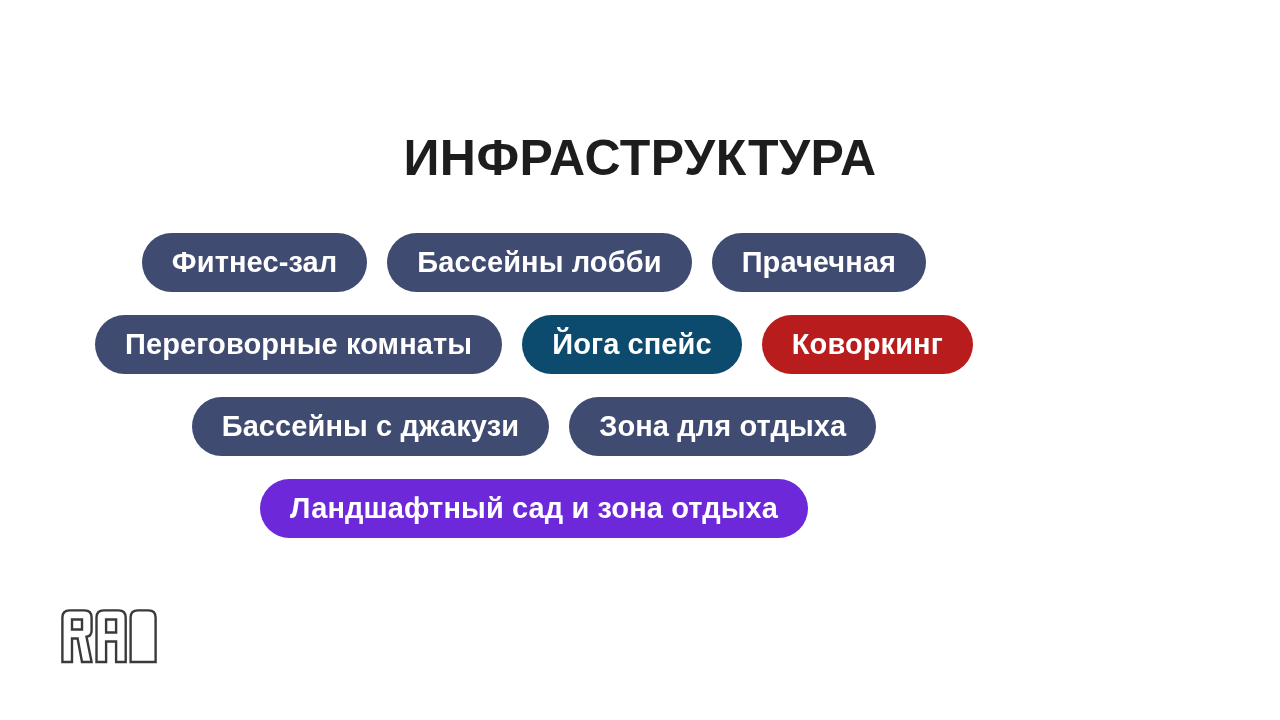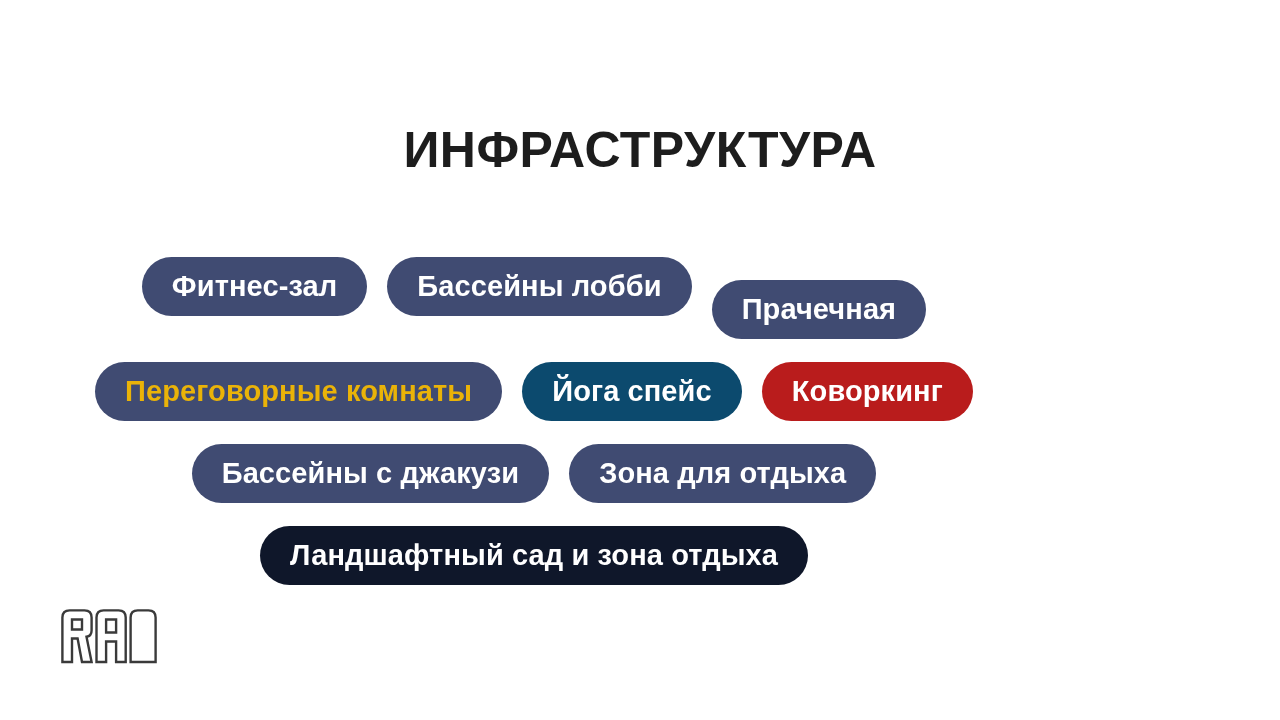--- a/index.html
+++ b/index.html
@@ -86,43 +86,43 @@
     display: block;
     width: 98px;
     height: 56px;
   }
 </style>
 </head>
 <body style="background: rgb(255, 255, 255);">
 
 <div class="slide">
 
-  <div class="slide-title" style="color: rgb(29, 29, 29);">ИНФРАСТРУКТУРА</div>
+  <div class="slide-title" style="color: rgb(29, 29, 29); margin-top: 8px;">ИНФРАСТРУКТУРА</div>
 
   <div class="pill-rows">
 
     <div class="pill-row">
       <div class="pill" style="background: rgb(64, 75, 114); color: rgb(255, 255, 255);">Фитнес-зал</div>
       <div class="pill" style="background: rgb(64, 75, 114); color: rgb(255, 255, 255);">Бассейны лобби</div>
-      <div class="pill" style="background: rgb(64, 75, 114); color: rgb(255, 255, 255); margin-top: 47px;">Прачечная</div>
+      <div class="pill" style="background: rgb(64, 75, 114); color: rgb(255, 255, 255);">Прачечная</div>
     </div>
 
     <div class="pill-row">
-      <div class="pill" style="background: rgb(64, 75, 114); color: #eab308;">Переговорные комнаты</div>
+      <div class="pill" style="background: rgb(64, 75, 114); color: #ffffff;">Переговорные комнаты</div>
       <div class="pill" style="background: #0c4a6e; color: rgb(255, 255, 255);">Йога спейс</div>
       <div class="pill" style="background: #b91c1c; color: rgb(255, 255, 255);">Коворкинг</div>
     </div>
 
     <div class="pill-row">
       <div class="pill" style="background: rgb(64, 75, 114); color: rgb(255, 255, 255);">Бассейны с джакузи</div>
       <div class="pill" style="background: rgb(64, 75, 114); color: rgb(255, 255, 255);">Зона для отдыха</div>
     </div>
 
     <div class="pill-row">
-      <div class="pill" style="background: #0f172a; color: rgb(255, 255, 255);">Ландшафтный сад и зона отдыха</div>
+      <div class="pill" style="background: #6d28d9; color: rgb(255, 255, 255);">Ландшафтный сад и зона отдыха</div>
     </div>
 
   </div>
 
   <div class="logo">
     <svg viewBox="0 0 98 56" xmlns="http://www.w3.org/2000/svg">
       <g fill="none" stroke="#3a3a3a" stroke-width="2.4" stroke-linejoin="miter">
 
         <path d="M2.4 54 L2.4 9.6 Q2.4 2.4 9.6 2.4 L24.5 2.4 Q31.6 2.4 31.6 9.6
                  L31.6 22.5 Q31.6 28 26.5 28.8 L31.6 54

